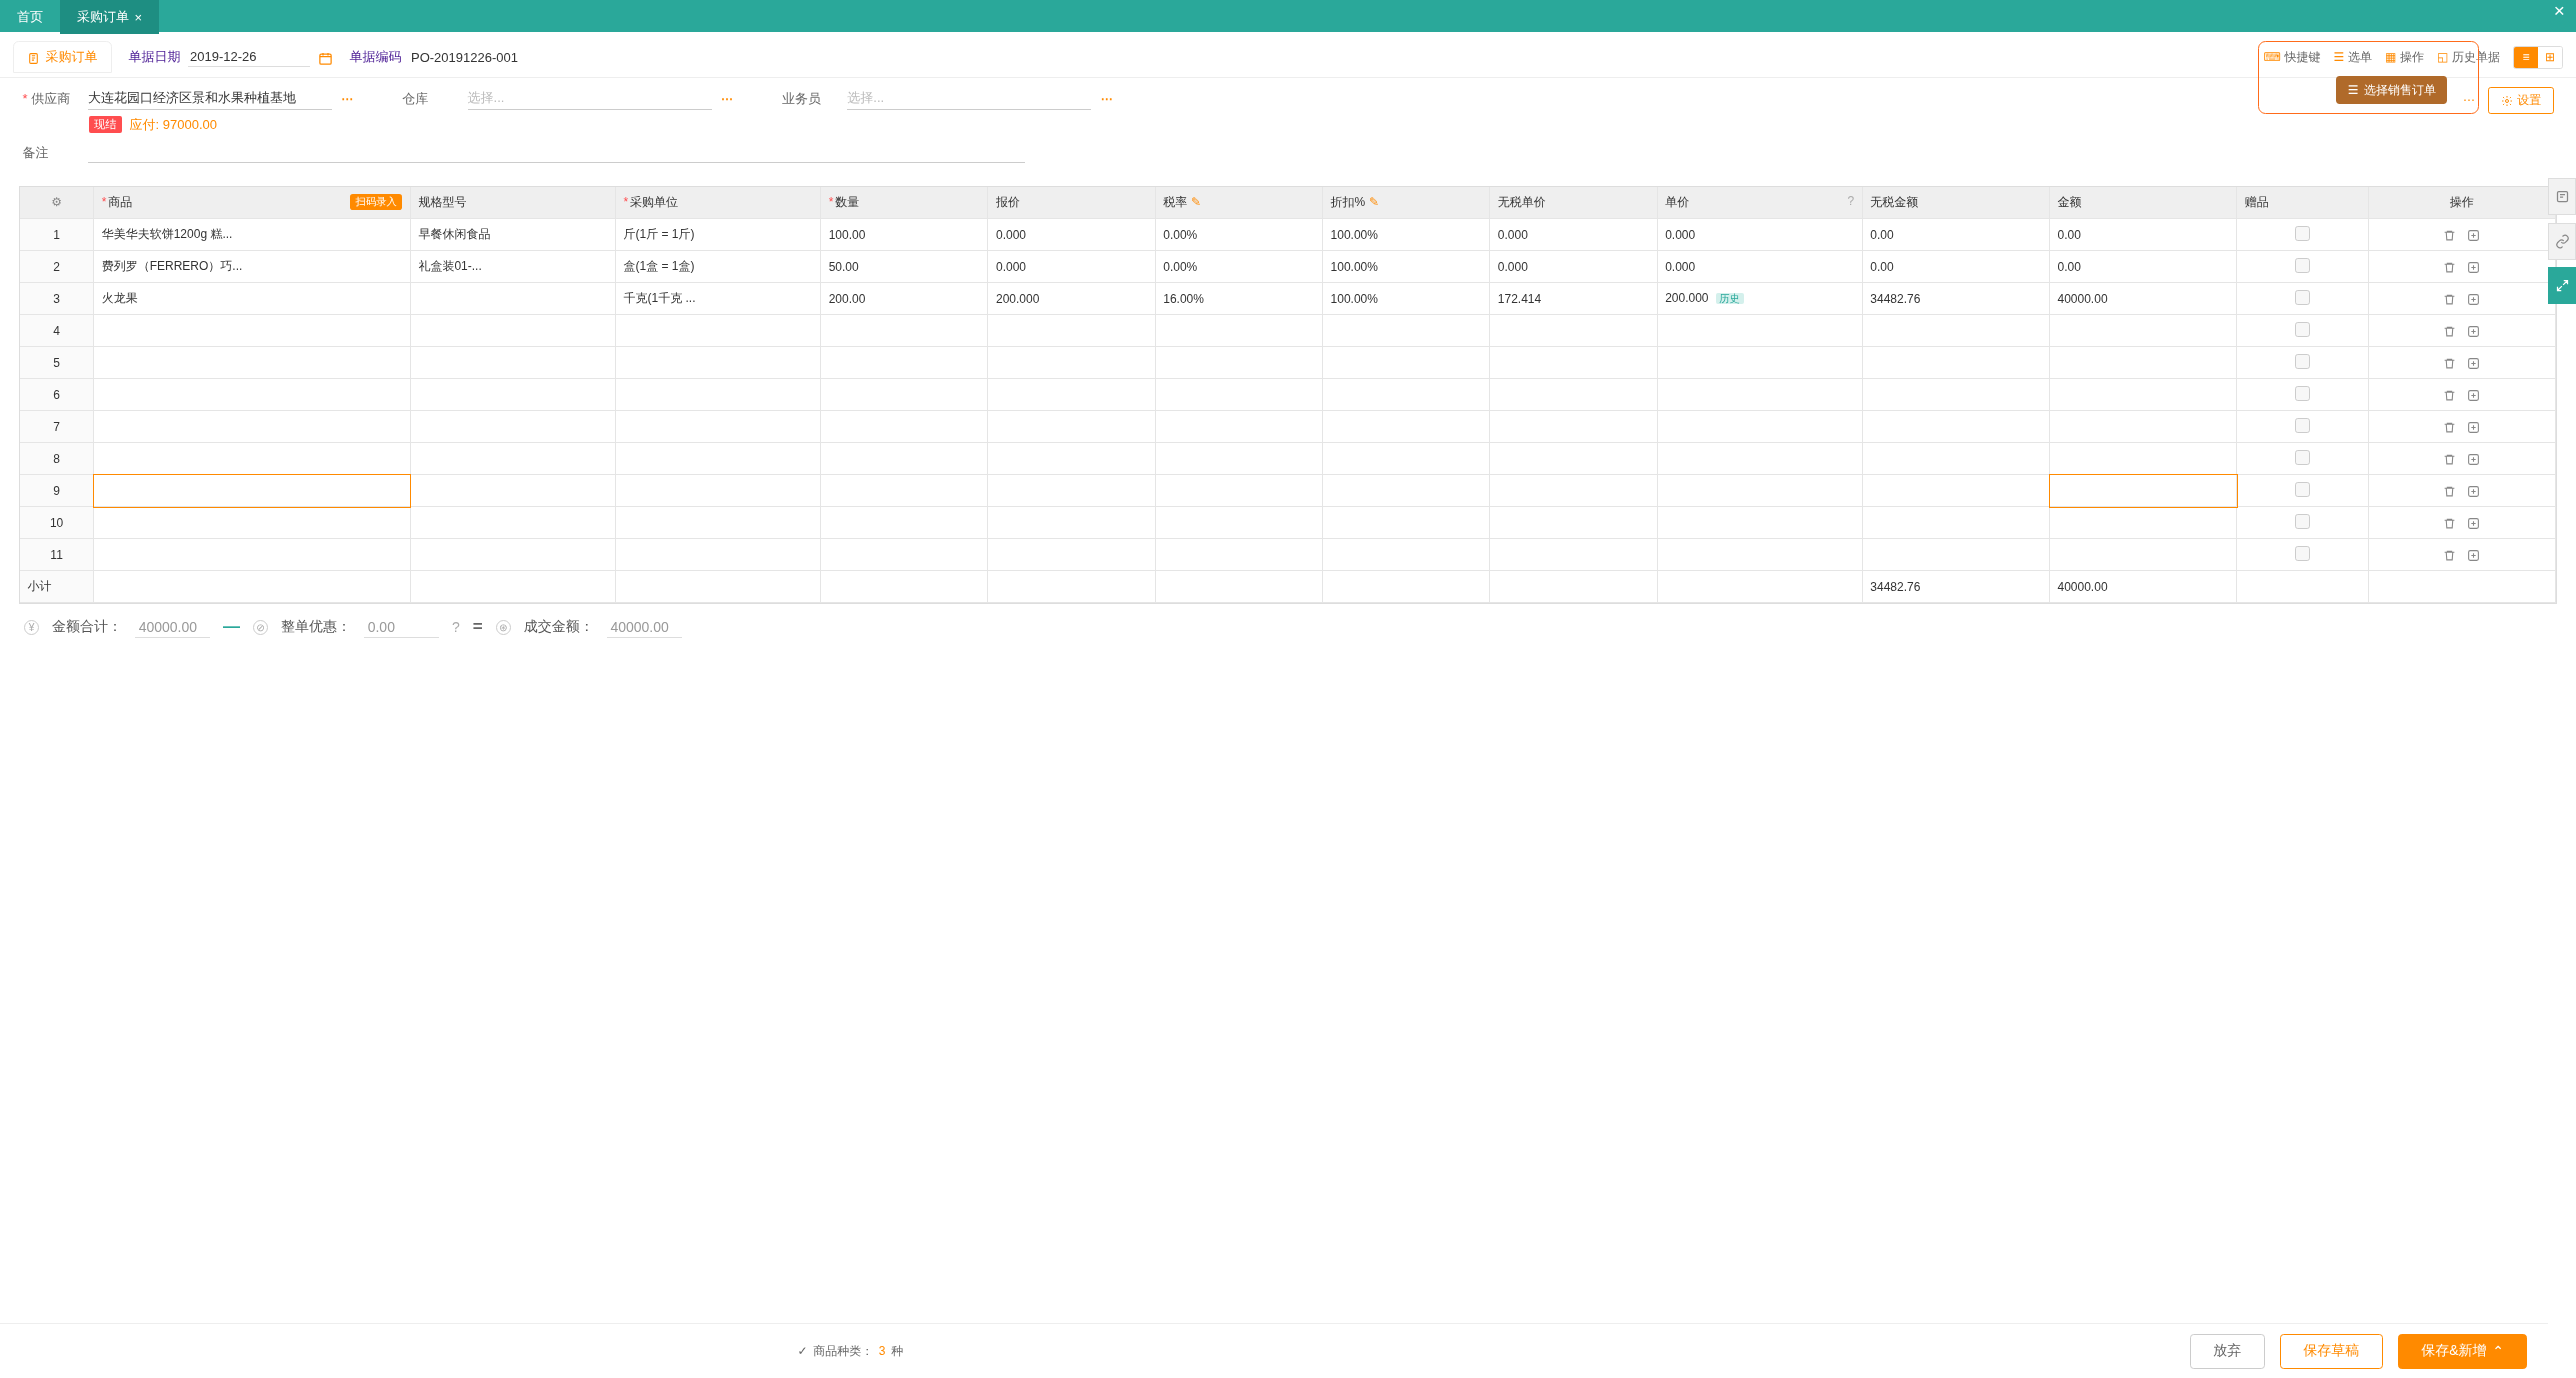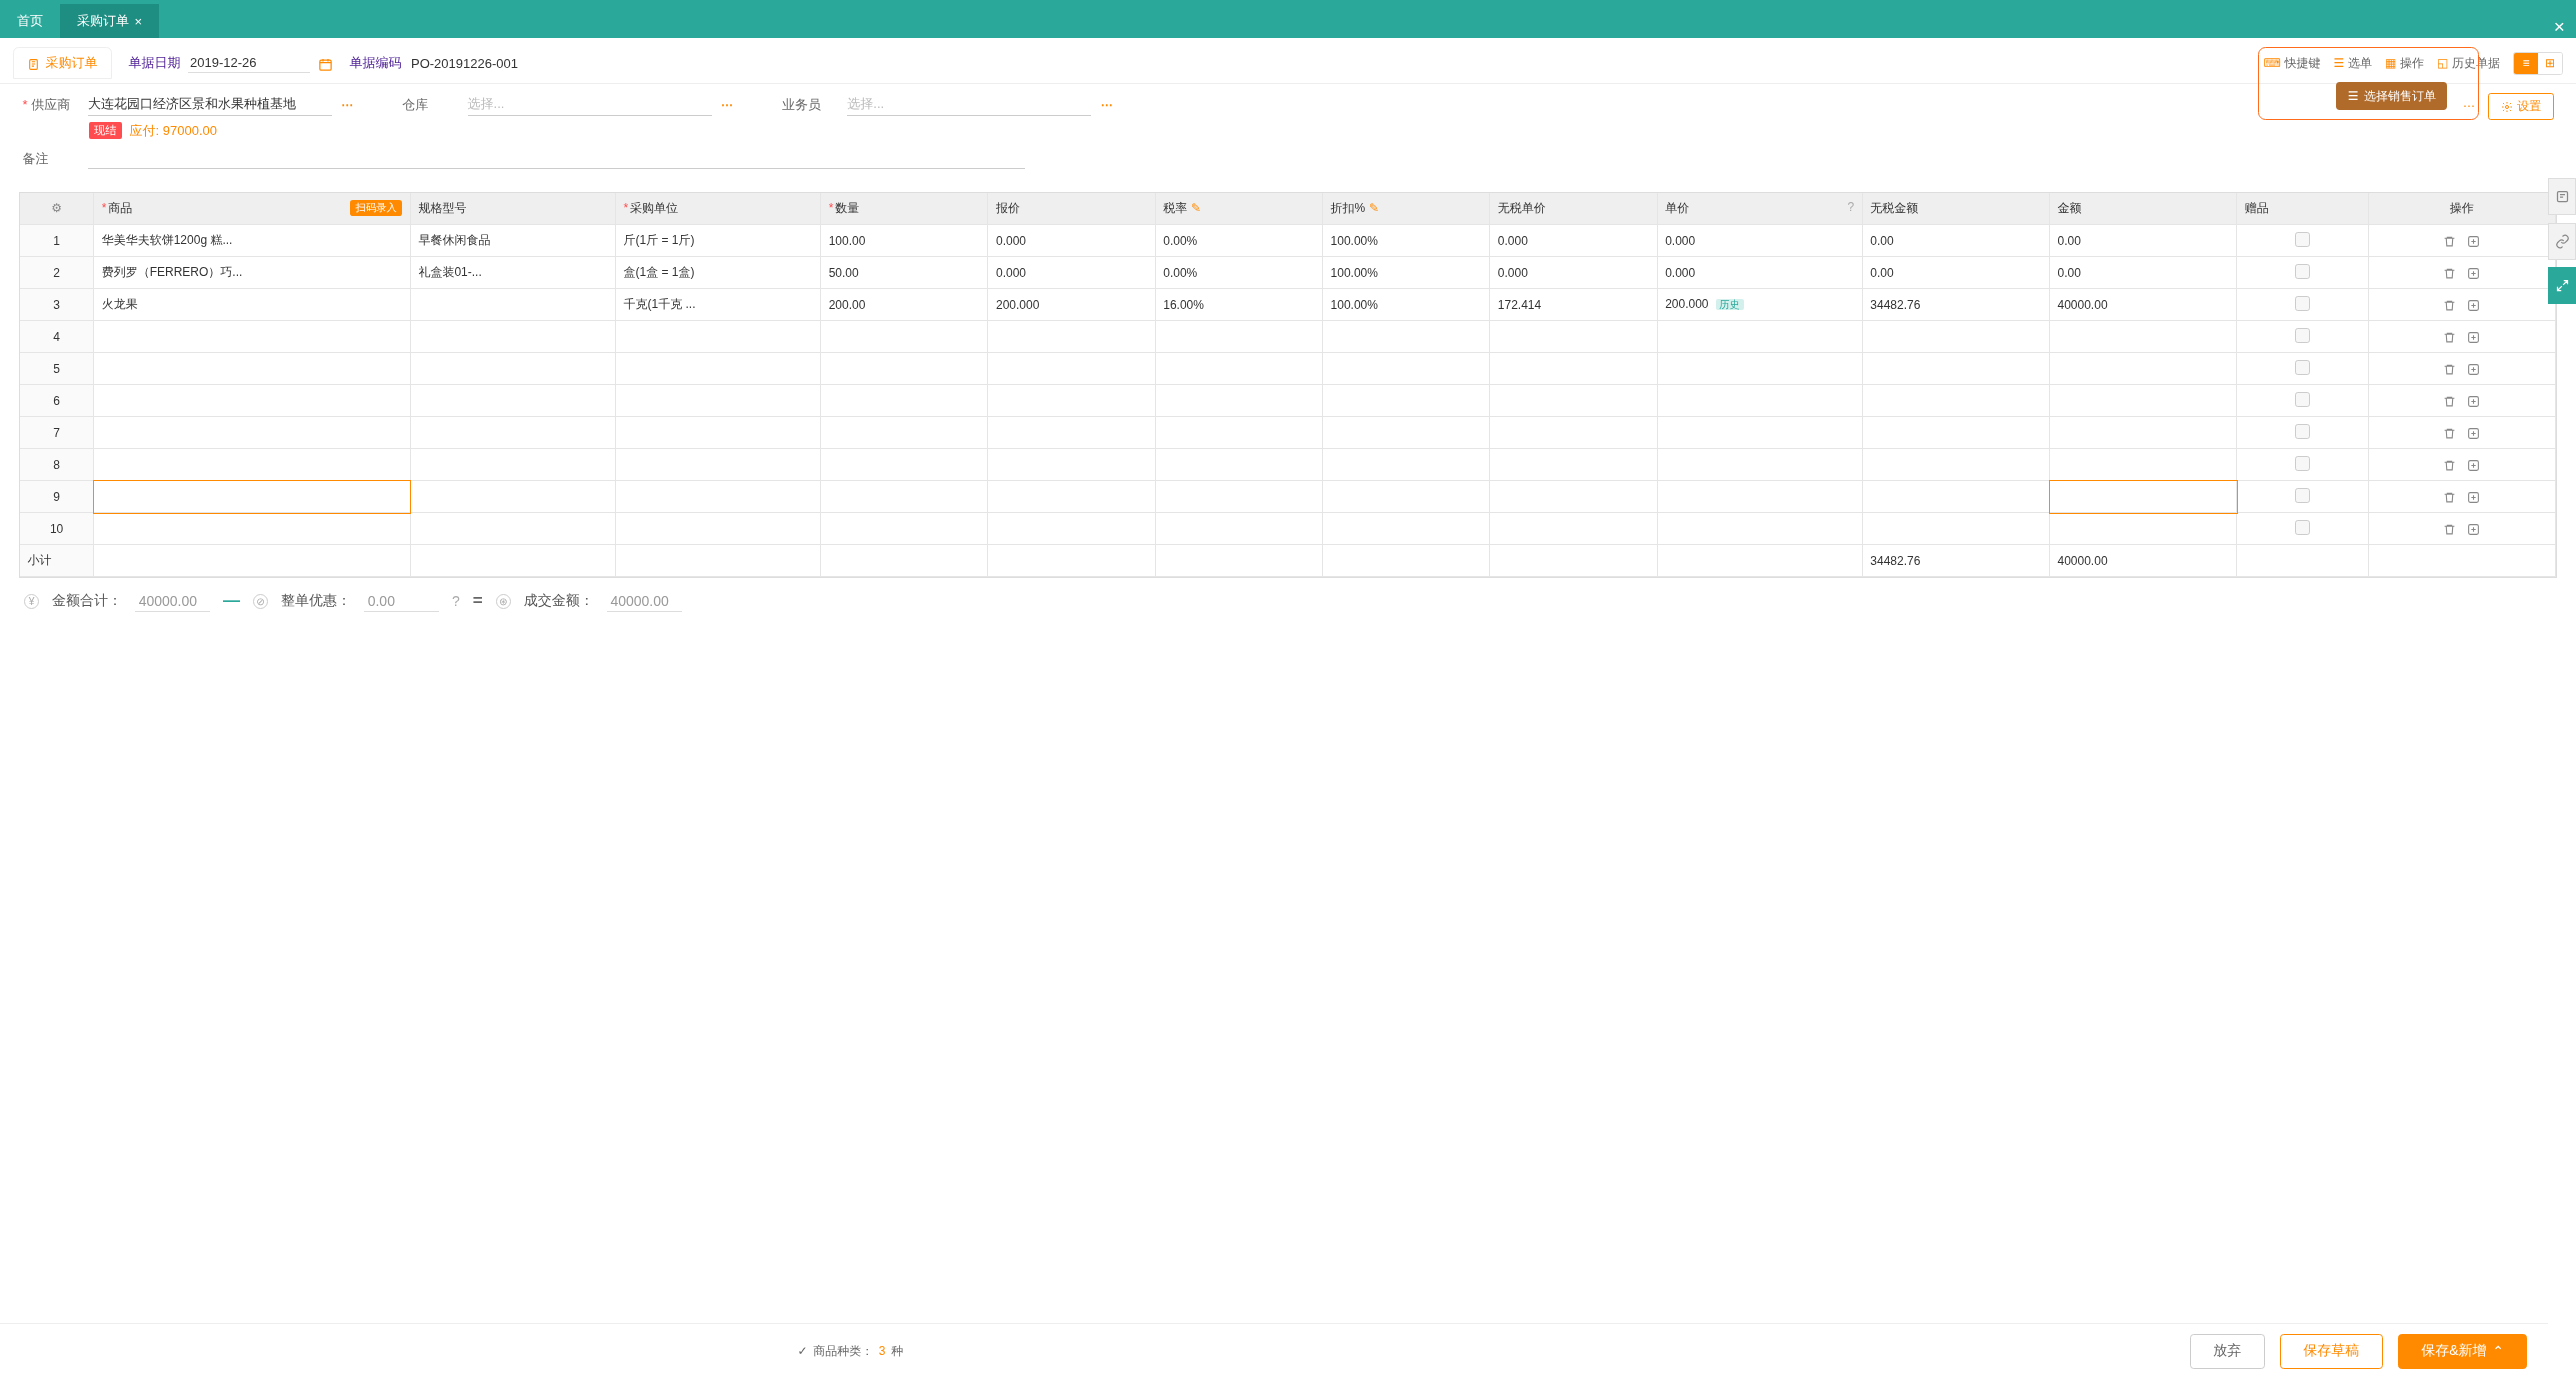--- a/index.html
+++ b/index.html
@@ -1,19 +1,19 @@
 <!DOCTYPE html>
 <html style="font-size:15px"><head>
 <meta charset="utf-8">
 <style>
 * { margin: 0; padding: 0; box-sizing: border-box; font-family: -apple-system, "PingFang SC", "Microsoft YaHei", sans-serif; }
 body { background: #fff; font-size: 12px; color: #333; overflow: hidden; }
 
 
-.tab-bar { background: #2aa89a; display: flex; align-items: flex-end; height: 38px; position: relative; }
+.tab-bar { background: #2aa89a; display: flex; align-items: flex-start; height: 32px; position: relative; }
 .tab { padding: 0 17px; height: 34px; display: flex; align-items: center; color: #fff; cursor: pointer; font-size: 13px; }
 .tab.active { background: #1e8e82; }
 .tab .close { margin-left: 5.6px; font-size: 13px; }
 .tab-bar .global-close { position: absolute; right: 11.2px; color: #fff; font-size: 19px; cursor: pointer; }
 
 
 .content { position: relative; padding: 0; }
 .doc-header { display: flex; align-items: center; padding: 9.4px 13px 3.7px 13px; gap: 17px; border-bottom: 0.9px solid #eee; }
 .doc-tab { display: inline-flex; align-items: center; background: #fff; border: 0.9px solid #eee; border-radius: 5.6px 5.6px 0 0; padding: 5.6px 13px; color: #ff8a00; font-size: 13px; gap: 5.6px; height: 32px; }
 .doc-tab .doc-icon { color: #ff8a00; }
@@ -446,20 +446,41 @@
             <td></td>
             <td class=""></td>
             <td style="text-align:center"><span class="chk"></span></td>
             <td class="op-icons"><span><svg width="13" height="13" viewBox="0 0 24 24" fill="none" stroke="currentColor" stroke-width="2">
                   <path d="M3 6h18M8 6V4h8v2M6 6l1 14h10l1-14"></path>
                 </svg></span><span><svg width="13" height="13" viewBox="0 0 24 24" fill="none" stroke="currentColor" stroke-width="2">
                   <rect x="3" y="3" width="18" height="18" rx="3"></rect>
                   <path d="M12 8v8M8 12h8"></path>
                 </svg></span></td>
           </tr>
+          <tr>
+            <td class="row-idx">11</td>
+            <td class=""></td>
+            <td></td>
+            <td></td>
+            <td></td>
+            <td></td>
+            <td></td>
+            <td></td>
+            <td></td>
+            <td></td>
+            <td></td>
+            <td class=""></td>
+            <td style="text-align:center"><span class="chk"></span></td>
+            <td class="op-icons"><span><svg width="13" height="13" viewBox="0 0 24 24" fill="none" stroke="currentColor" stroke-width="2">
+                  <path d="M3 6h18M8 6V4h8v2M6 6l1 14h10l1-14"></path>
+                </svg></span><span><svg width="13" height="13" viewBox="0 0 24 24" fill="none" stroke="currentColor" stroke-width="2">
+                  <rect x="3" y="3" width="18" height="18" rx="3"></rect>
+                  <path d="M12 8v8M8 12h8"></path>
+                </svg></span></td>
+          </tr>
           <tr class="subtotal-row">
             <td class="row-idx">小计</td>
             <td></td>
             <td></td>
             <td></td>
             <td></td>
             <td></td>
             <td></td>
             <td></td>
             <td></td>

